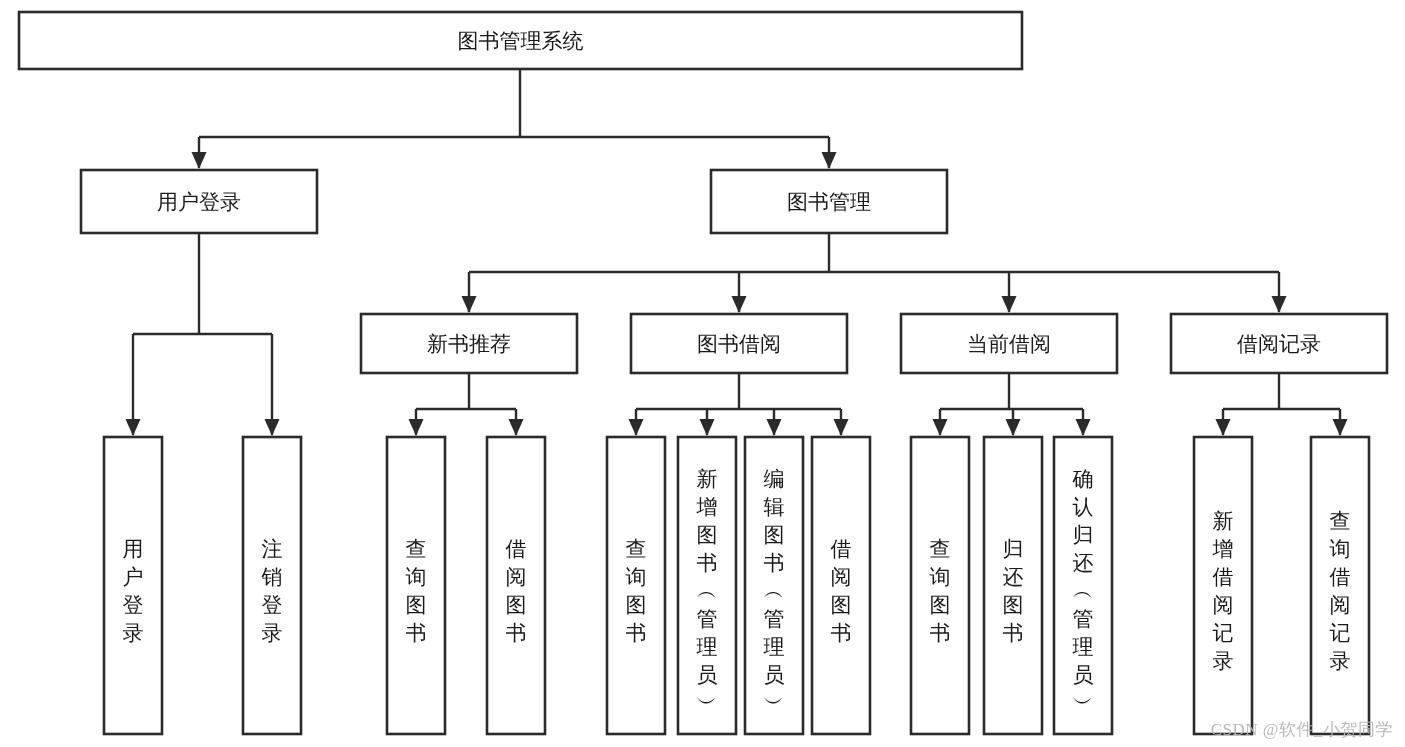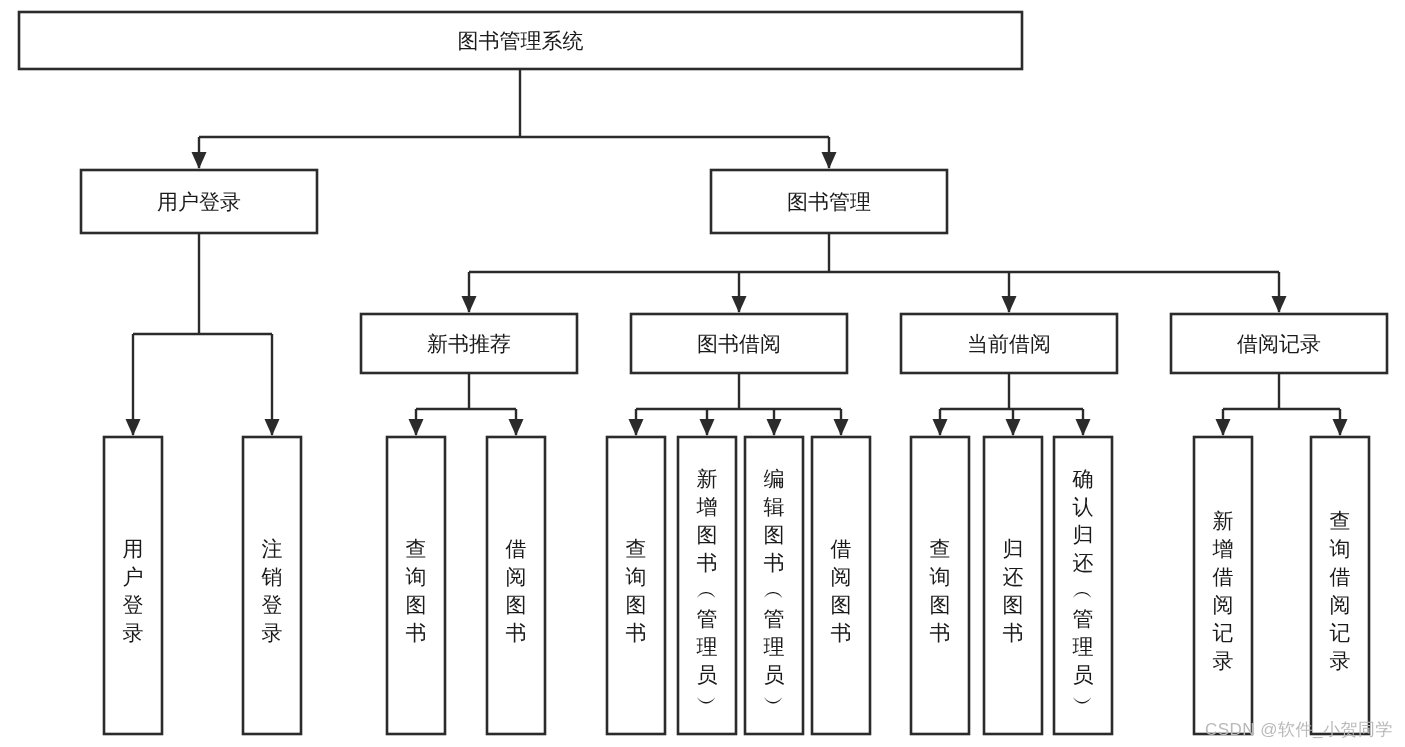--- a/index.html
+++ b/index.html
@@ -52,21 +52,21 @@
     font-family: "DejaVu Sans", "Liberation Sans", sans-serif;
     font-size: 21px;
     fill: #1a1a1a;
     text-anchor: middle;
     dominant-baseline: middle;
   }
   .watermark {
     position: absolute;
     right: 12px;
     bottom: 6px;
-    font-family: Liberation Sans, sans-serif;
+    font-family: Liberation Serif, serif;
     font-size: 17px;
     color: #b9b9b9;
     white-space: nowrap;
     user-select: none;
     letter-spacing: 0.5px;
   }
 </style>
 </head>
 <body>
 

